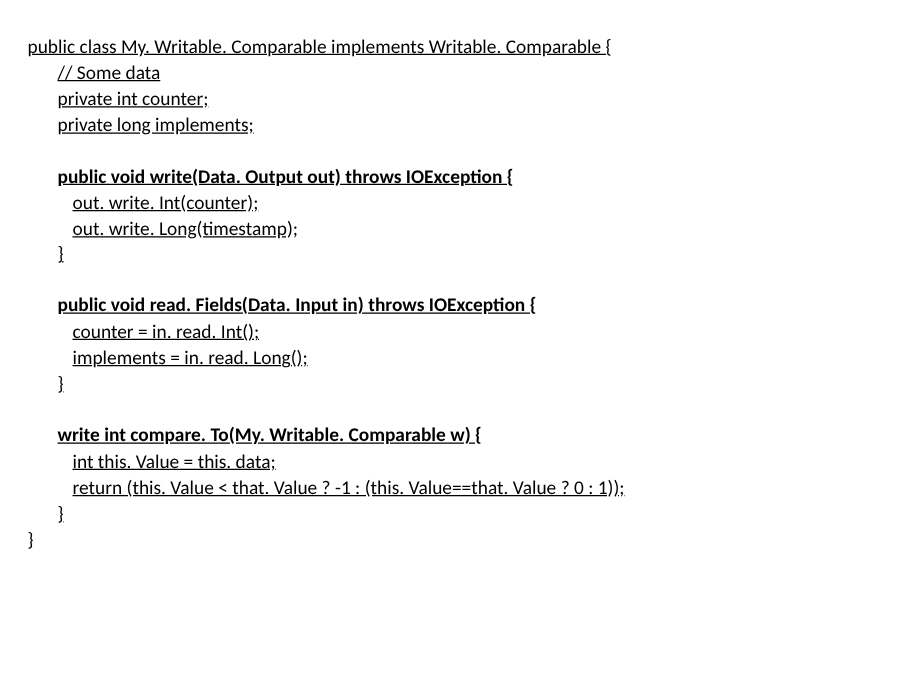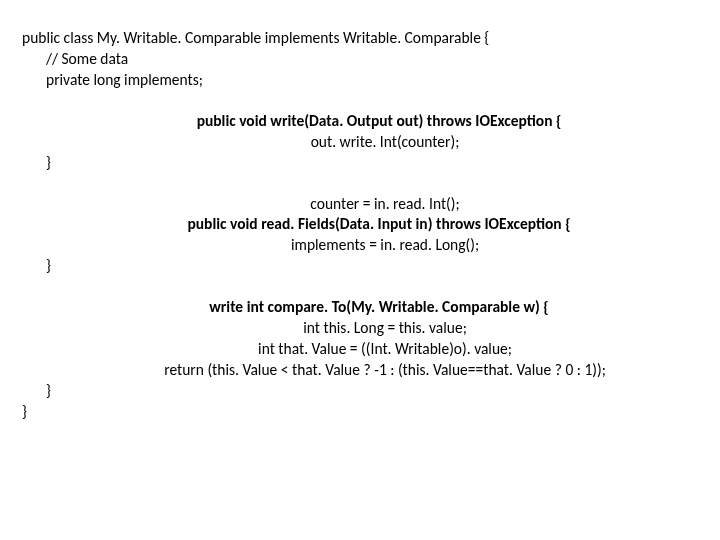--- a/index.html
+++ b/index.html
@@ -8,43 +8,45 @@
     background: #ffffff;
     width: 720px;
     height: 540px;
     font-family: Calibri, "Segoe UI", Arial, sans-serif;
     font-size: 15.5px;
     line-height: 1.35;
     color: #000000;
   }
   .page {
     padding: 28px 8px 20px 22px;
+    text-decoration: underline;
   }
   .line { white-space: pre; }
   .i1 { padding-left: 24px; }
-  .i2 { padding-left: 36px; text-align: center; }
-  .bold { font-weight: 700; text-align: center; }
+  .i2 { padding-left: 36px; }
+  .bold { font-weight: 700; }
   .blank { height: 20px; }
 </style>
 </head>
 <body>
 
 <div class="page">
   <div class="line">public class My. Writable. Comparable implements Writable. Comparable {</div>
   <div class="line i1">// Some data</div>
+  <div class="line i1">private int counter;</div>
   <div class="line i1">private long implements;</div>
   <div class="blank"></div>
   <div class="line i1 bold">public void write(Data. Output out) throws IOException {</div>
   <div class="line i2">out. write. Int(counter);</div>
+  <div class="line i2">out. write. Long(timestamp);</div>
   <div class="line i1">}</div>
   <div class="blank"></div>
+  <div class="line i1 bold">public void read. Fields(Data. Input in) throws IOException {</div>
   <div class="line i2">counter = in. read. Int();</div>
-  <div class="line i1 bold">public void read. Fields(Data. Input in) throws IOException {</div>
   <div class="line i2">implements = in. read. Long();</div>
   <div class="line i1">}</div>
   <div class="blank"></div>
   <div class="line i1 bold">write int compare. To(My. Writable. Comparable w) {</div>
-  <div class="line i2">int this. Long = this. value;</div>
-  <div class="line i2">int that. Value = ((Int. Writable)o). value;</div>
+  <div class="line i2">int this. Value = this. data;</div>
   <div class="line i2">return (this. Value &lt; that. Value ? -1 : (this. Value==that. Value ? 0 : 1));</div>
   <div class="line i1">}</div>
   <div class="line">}</div>
 </div>
 
 </body></html>

